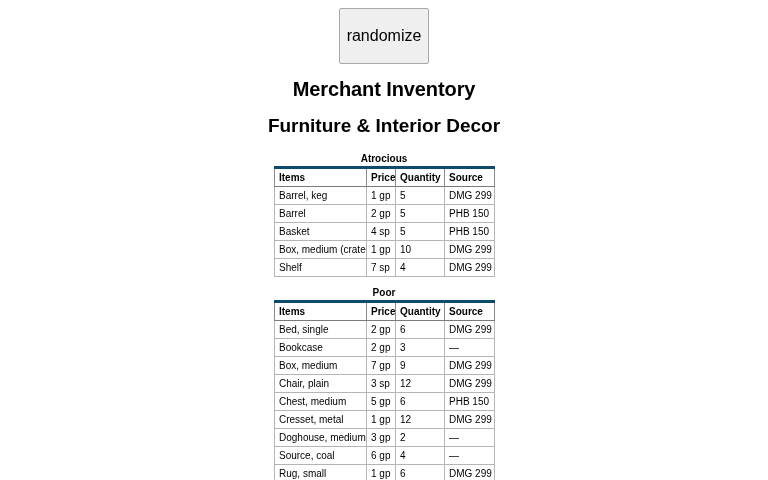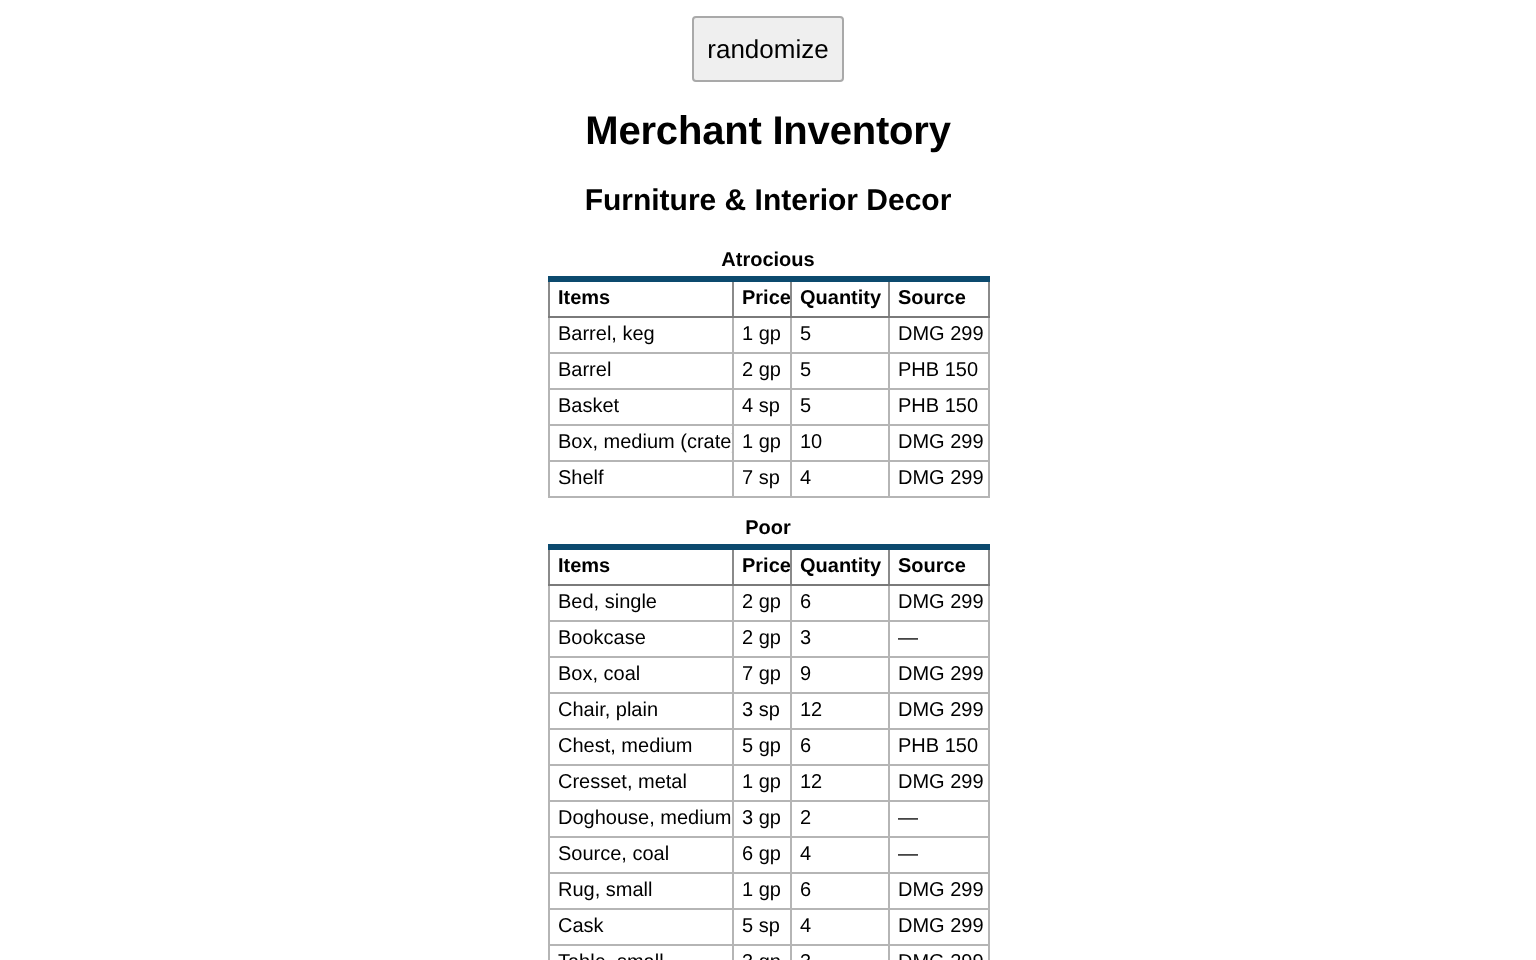--- a/index.html
+++ b/index.html
@@ -22,41 +22,41 @@
     box-sizing: border-box;
   }
 
   
   .toolbar {
     text-align: center;
     margin: 0 0 4px 0;
   }
   .btn-randomize {
     font-family: "Liberation Sans", sans-serif;
-    font-size: 13px;
+    font-size: 16px;
     line-height: normal;
     color: #000000;
     background: #efefef;
     border: 1px solid #a9a9a9;
     border-radius: 2px;
-    padding: 8px 7px;
+    padding: 18px 7px;
     cursor: pointer;
   }
 
   
   .title {
     text-align: center;
     font-size: 20px;
     font-weight: bold;
     margin: 14px 0 0 0;
     letter-spacing: -0.1px;
   }
   .subtitle {
     text-align: center;
-    font-size: 15px;
+    font-size: 19px;
     font-weight: bold;
     margin: 14px 0 0 0;
   }
 
   
   .section {
     width: 220px;
     margin: 0 auto;
   }
   .section-first {
@@ -192,21 +192,21 @@
               <td>6</td>
               <td>DMG 299</td>
             </tr>
             <tr>
               <td>Bookcase</td>
               <td>2 gp</td>
               <td>3</td>
               <td>—</td>
             </tr>
             <tr>
-              <td>Box, coal</td>
+              <td>Box, medium</td>
               <td>7 gp</td>
               <td>9</td>
               <td>DMG 299</td>
             </tr>
             <tr>
               <td>Chair, plain</td>
               <td>3 sp</td>
               <td>12</td>
               <td>DMG 299</td>
             </tr>

